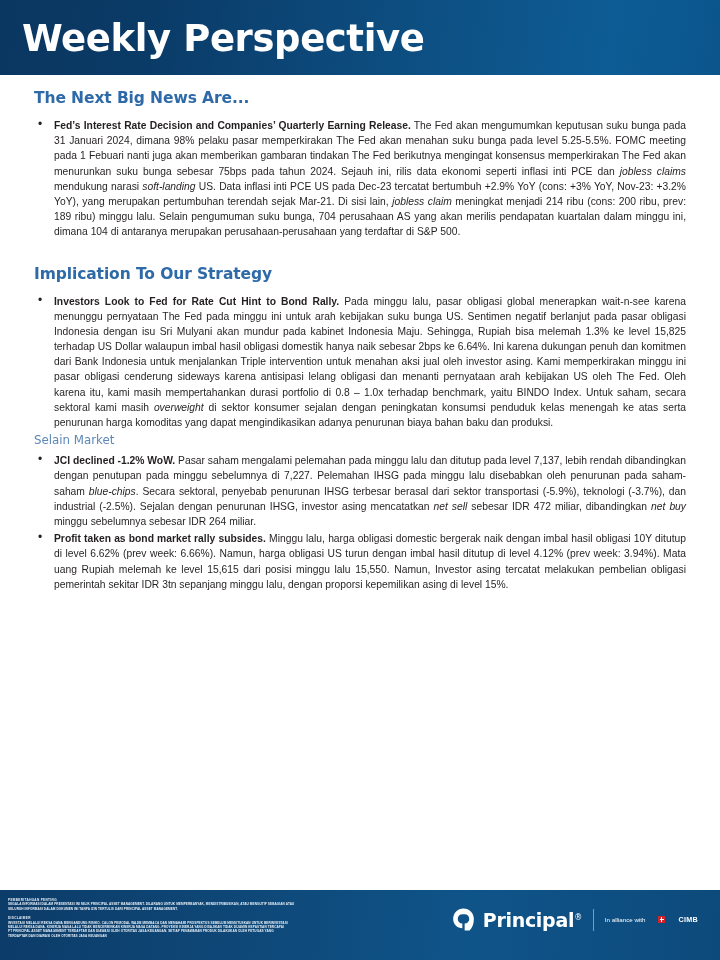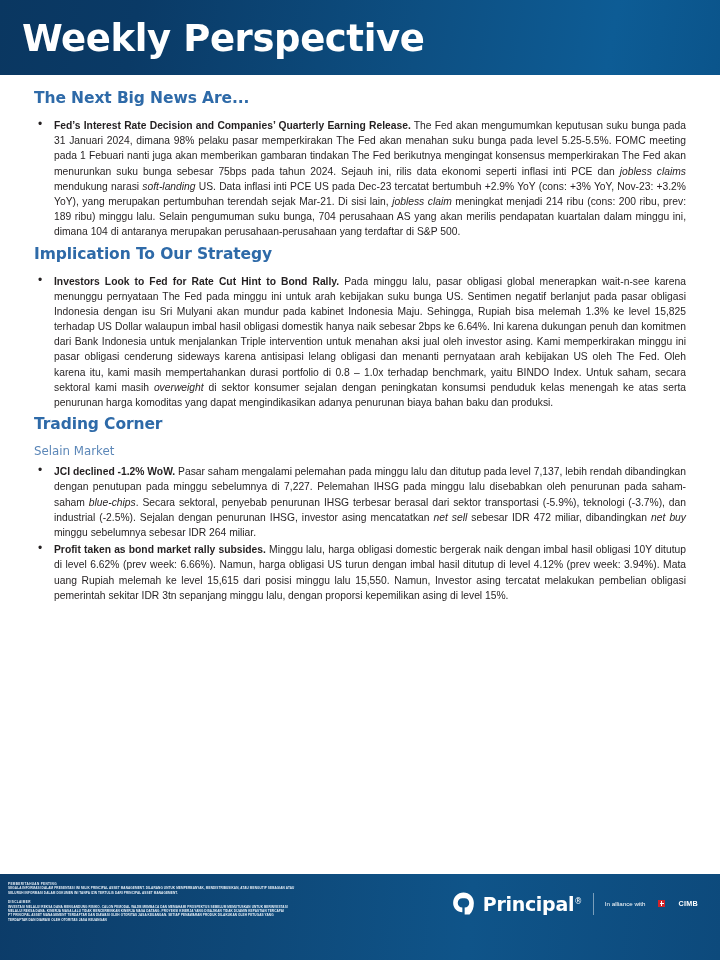--- a/index.html
+++ b/index.html
@@ -45,21 +45,21 @@
   }
 
   h2.section-title {
     color: #2e6aa8;
     font-size: 15.5px;
     font-weight: bold;
     margin: 0 0 11px 0;
     font-family: "DejaVu Sans", sans-serif;
     letter-spacing: -0.1px;
   }
-  h2.section-title.spaced-top { margin-top: 5px; }
+  h2.section-title.spaced-top { margin-top: 25px; }
 
   h3.sub-title {
     color: #5c87b8;
     font-size: 11.8px;
     font-weight: normal;
     margin: 3px 0 6px 0;
     font-family: "DejaVu Sans", sans-serif;
   }
 
   ul.bullets {
@@ -89,21 +89,21 @@
   }
   .para b { font-weight: bold; margin-top: 20px; }
   .para i { font-style: italic; }
 
   
   .footer-band {
     position: absolute;
     left: 0;
     bottom: 0;
     width: 720px;
-    height: 86px;
+    height: 70px;
     background: linear-gradient(95deg, #0c3c69 0%, #0e4878 35%, #0f5489 65%, #0d4a7c 100%);
     display: flex;
     align-items: flex-start;
   }
   .footer-text {
     flex: 1 1 auto;
     padding: 8px 0 0 8px;
     color: #e9f1f8;
     font-size: 3.1px;
     line-height: 1.42;
@@ -204,21 +204,20 @@
     </li>
   </ul>
 
   <h2 class="section-title spaced-top">Implication To Our Strategy</h2>
   <ul class="bullets">
     <li class="bullet">
       <p class="para"><b>Investors Look to Fed for Rate Cut Hint to Bond Rally.</b> <span>Pada minggu lalu, pasar obligasi global menerapkan wait-n-see karena menunggu pernyataan The Fed pada minggu ini untuk arah kebijakan suku bunga US. Sentimen negatif berlanjut pada pasar obligasi Indonesia dengan isu Sri Mulyani akan mundur pada kabinet Indonesia Maju. Sehingga, Rupiah bisa melemah 1.3% ke level 15,825 terhadap US Dollar walaupun imbal hasil obligasi domestik hanya naik sebesar 2bps ke 6.64%. Ini karena dukungan penuh dan komitmen dari Bank Indonesia untuk menjalankan Triple intervention untuk menahan aksi jual oleh investor asing. Kami memperkirakan minggu ini pasar obligasi cenderung sideways karena antisipasi lelang obligasi dan menanti pernyataan arah kebijakan US oleh The Fed. Oleh karena itu, kami masih mempertahankan durasi portfolio di 0.8 – 1.0x terhadap benchmark, yaitu BINDO Index. Untuk saham, secara sektoral kami masih <i>overweight</i> di sektor konsumer sejalan dengan peningkatan konsumsi penduduk kelas menengah ke atas serta penurunan harga komoditas yang dapat mengindikasikan adanya penurunan biaya bahan baku dan produksi.</span></p>
     </li>
   </ul>
 
-  <h2 class="section-title spaced-top">Trading Corner</h2>
   <h3 class="sub-title">Selain Market</h3>
   <ul class="bullets">
     <li class="bullet">
       <p class="para"><b>JCI declined -1.2% WoW.</b> <span>Pasar saham mengalami pelemahan pada minggu lalu dan ditutup pada level 7,137, lebih rendah dibandingkan dengan penutupan pada minggu sebelumnya di 7,227. Pelemahan IHSG pada minggu lalu disebabkan oleh penurunan pada saham-saham <i>blue-chips</i>. Secara sektoral, penyebab penurunan IHSG terbesar berasal dari sektor transportasi (-5.9%), teknologi (-3.7%), dan industrial (-2.5%). Sejalan dengan penurunan IHSG, investor asing mencatatkan <i>net sell</i> sebesar IDR 472 miliar, dibandingkan <i>net buy</i> minggu sebelumnya sebesar IDR 264 miliar.</span></p>
     </li>
   </ul>
 
   <ul class="bullets">
     <li class="bullet">
       <p class="para"><b>Profit taken as bond market rally subsides.</b> <span>Minggu lalu, harga obligasi domestic bergerak naik dengan imbal hasil obligasi 10Y ditutup di level 6.62% (prev week: 6.66%). Namun, harga obligasi US turun dengan imbal hasil ditutup di level 4.12% (prev week: 3.94%). Mata uang Rupiah melemah ke level 15,615 dari posisi minggu lalu 15,550. Namun, Investor asing tercatat melakukan pembelian obligasi pemerintah sekitar IDR 3tn sepanjang minggu lalu, dengan proporsi kepemilikan asing di level 15%.</span></p>

